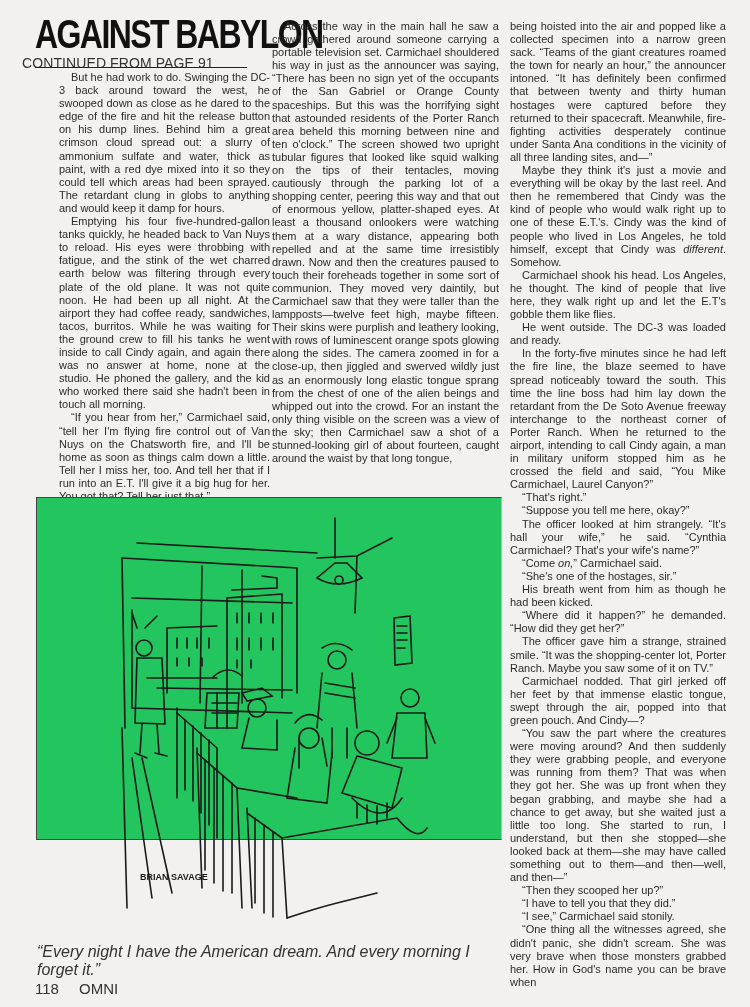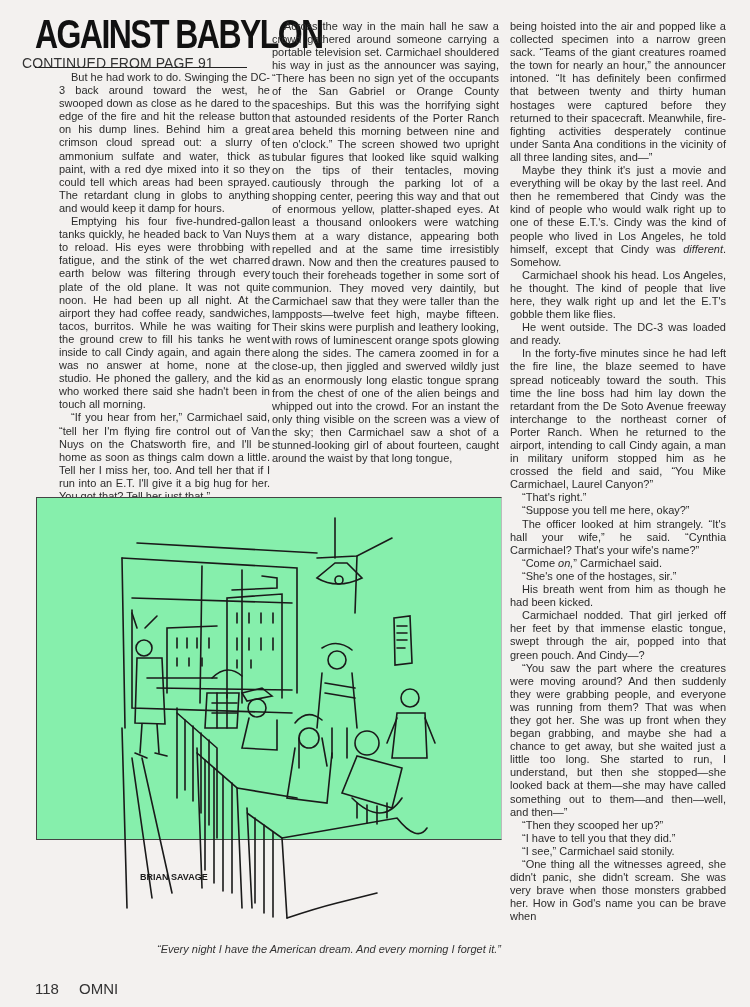--- a/index.html
+++ b/index.html
@@ -30,26 +30,26 @@
   }
   .col p { margin: 0; text-indent: 12px; }
   .col p.noind { text-indent: 0; }
   .col1 { left: 35px; top: 71px; width: 211px; margin-left: 24px; }
   .col2 { left: 272px; top: 20px; width: 227px; }
   .col3 { left: 510px; top: 20px; width: 216px; }
   .illus {
     position: absolute; left: 36px; top: 497px; width: 466px; height: 343px;
     border-top: 1px solid #444; border-left: 1px solid #444; border-bottom: 1px solid #444;
     border-right: 1px solid #bbb;
-    box-sizing: border-box; background: #86efac;
+    box-sizing: border-box; background: #22c55e;
   }
   .illus svg { position: absolute; left: 0; top: 0; }
   .caption {
     position: absolute; left: 0; width: 100%; top: 445px;
-    text-align: right; font-style: italic; font-size: 11px; color: #333;
+    text-align: left; font-style: italic; font-size: 16px; color: #333;
   }
   .folio {
     position: absolute; left: 35px; top: 980px; font-size: 15px; color: #333;
   }
   .folio span { margin-right: 16px; }
   em { font-style: italic; }
 </style>
 </head>
 <body>
 
@@ -72,20 +72,22 @@
     <p>Maybe they think it's just a movie and everything will be okay by the last reel. And then he remembered that Cindy was the kind of people who would walk right up to one of these E.T.'s. Cindy was the kind of people who lived in Los Angeles, he told himself, except that Cindy was <em>different</em>. Somehow.</p>
     <p>Carmichael shook his head. Los Angeles, he thought. The kind of people that live here, they walk right up and let the E.T's gobble them like flies.</p>
     <p>He went outside. The DC-3 was loaded and ready.</p>
     <p>In the forty-five minutes since he had left the fire line, the blaze seemed to have spread noticeably toward the south. This time the line boss had him lay down the retardant from the De Soto Avenue freeway interchange to the northeast corner of Porter Ranch. When he returned to the airport, intending to call Cindy again, a man in military uniform stopped him as he crossed the field and said, “You Mike Carmichael, Laurel Canyon?”</p>
     <p>“That's right.”</p>
     <p>“Suppose you tell me here, okay?”</p>
     <p>The officer looked at him strangely. “It's hall your wife,” he said. “Cynthia Carmichael? That's your wife's name?”</p>
     <p>“Come <em>on,</em>” Carmichael said.</p>
     <p>“She's one of the hostages, sir.”</p>
     <p>His breath went from him as though he had been kicked.</p>
+    <p>“Where did it happen?” he demanded. “How did they get her?”</p>
+    <p>The officer gave him a strange, strained smile. “It was the shopping-center lot, Porter Ranch. Maybe you saw some of it on TV.”</p>
     <p>Carmichael nodded. That girl jerked off her feet by that immense elastic tongue, swept through the air, popped into that green pouch. And Cindy—?</p>
     <p>“You saw the part where the creatures were moving around? And then suddenly they were grabbing people, and everyone was running from them? That was when they got her. She was up front when they began grabbing, and maybe she had a chance to get away, but she waited just a little too long. She started to run, I understand, but then she stopped—she looked back at them—she may have called something out to them—and then—well, and then—”</p>
     <p>“Then they scooped her up?”</p>
     <p>“I have to tell you that they did.”</p>
     <p>“I see,” Carmichael said stonily.</p>
     <p>“One thing all the witnesses agreed, she didn't panic, she didn't scream. She was very brave when those monsters grabbed her. How in God's name you can be brave when</p>
   </div>
 
 <div class="illus">
   <svg width="464" height="440" viewBox="0 0 464 440" fill="none" stroke="#1a1a1a" stroke-width="1.6" stroke-linecap="round">

